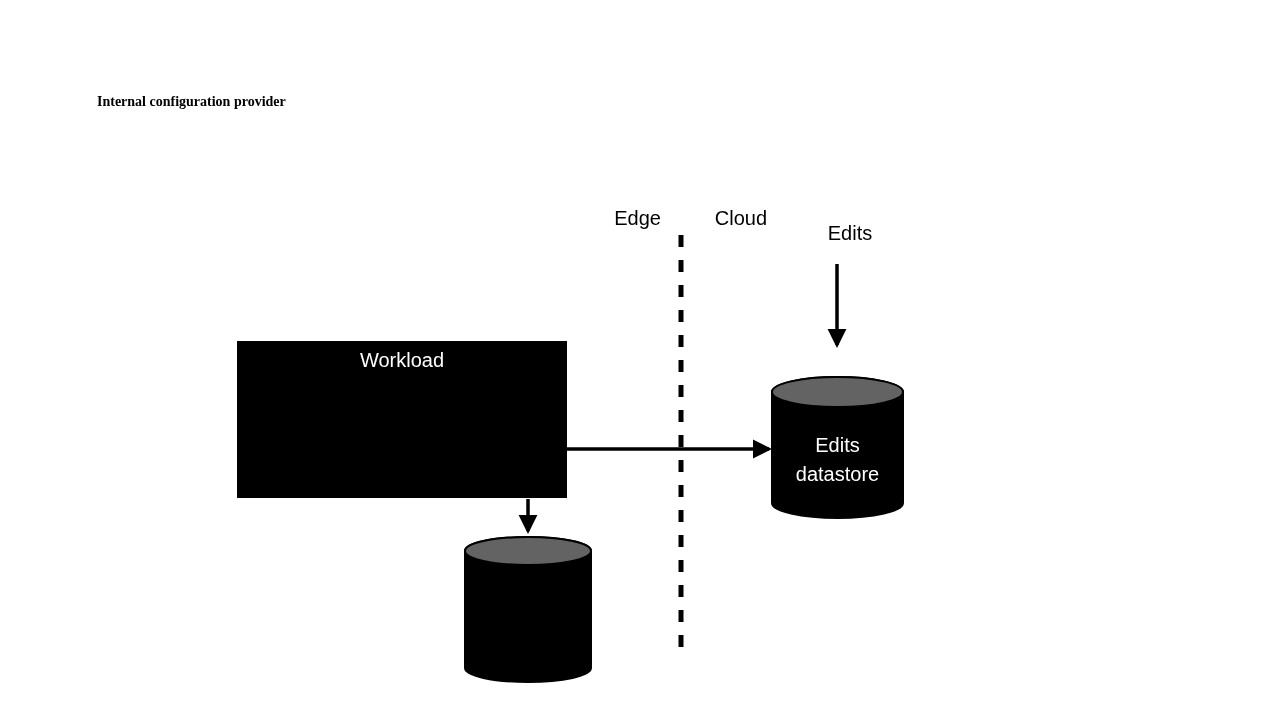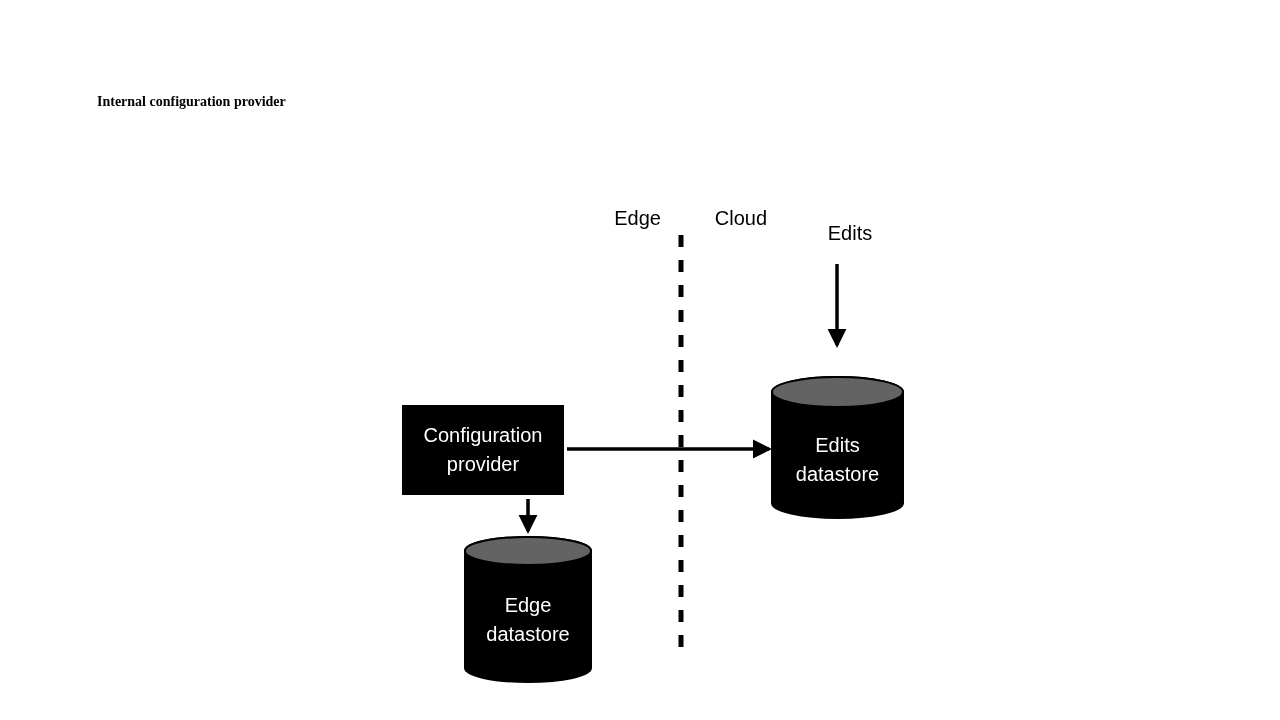--- a/index.html
+++ b/index.html
@@ -121,21 +121,20 @@
       <path d="M 772 392 L 772 503 A 65.5 15 0 0 0 903 503 L 903 392 A 65.5 15 0 0 0 772 392 Z" fill="#000000" stroke="#000000" stroke-width="2"></path>
       <ellipse cx="837.5" cy="392" rx="65.5" ry="15" fill="#636363" stroke="#000000" stroke-width="2"></ellipse>
     </g>
 
     <g>
       <path d="M 465 551 L 465 668 A 63 14 0 0 0 591 668 L 591 551 A 63 14 0 0 0 465 551 Z" fill="#000000" stroke="#000000" stroke-width="2"></path>
       <ellipse cx="528" cy="551" rx="63" ry="14" fill="#636363" stroke="#000000" stroke-width="2"></ellipse>
     </g>
   </svg>
 
-
-  <div class="config-box">
-    <div class="node-label">Configuration provider</div>
+  <div class="workload-box">
+    <div class="workload-label">Workload</div>
   </div>
 
+
   <div class="cyl-label cloud-ds">Edits datastore</div>
-  <div class="cyl-label edge-ds">Edge datastore</div>
 
 </div>
 
 </body></html>

